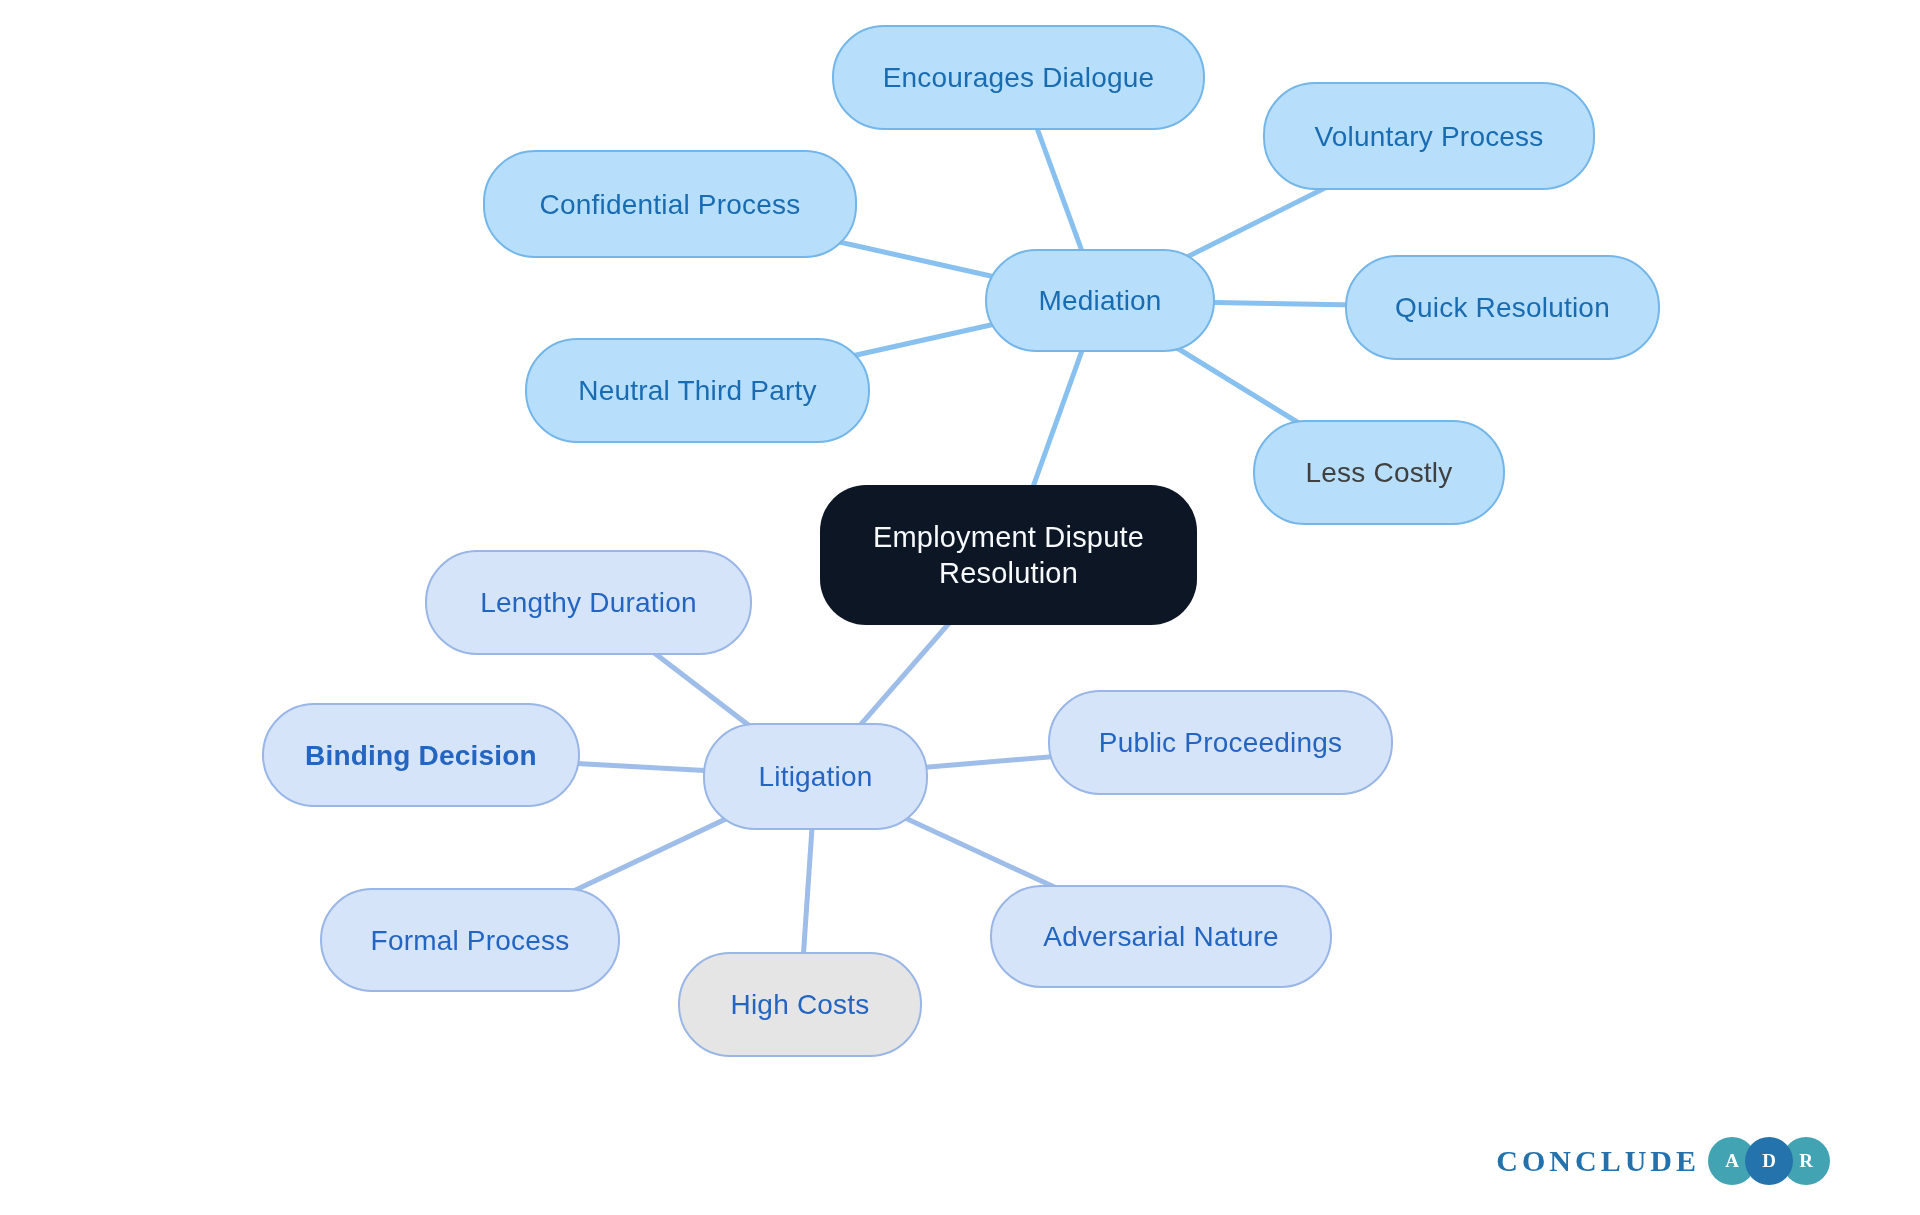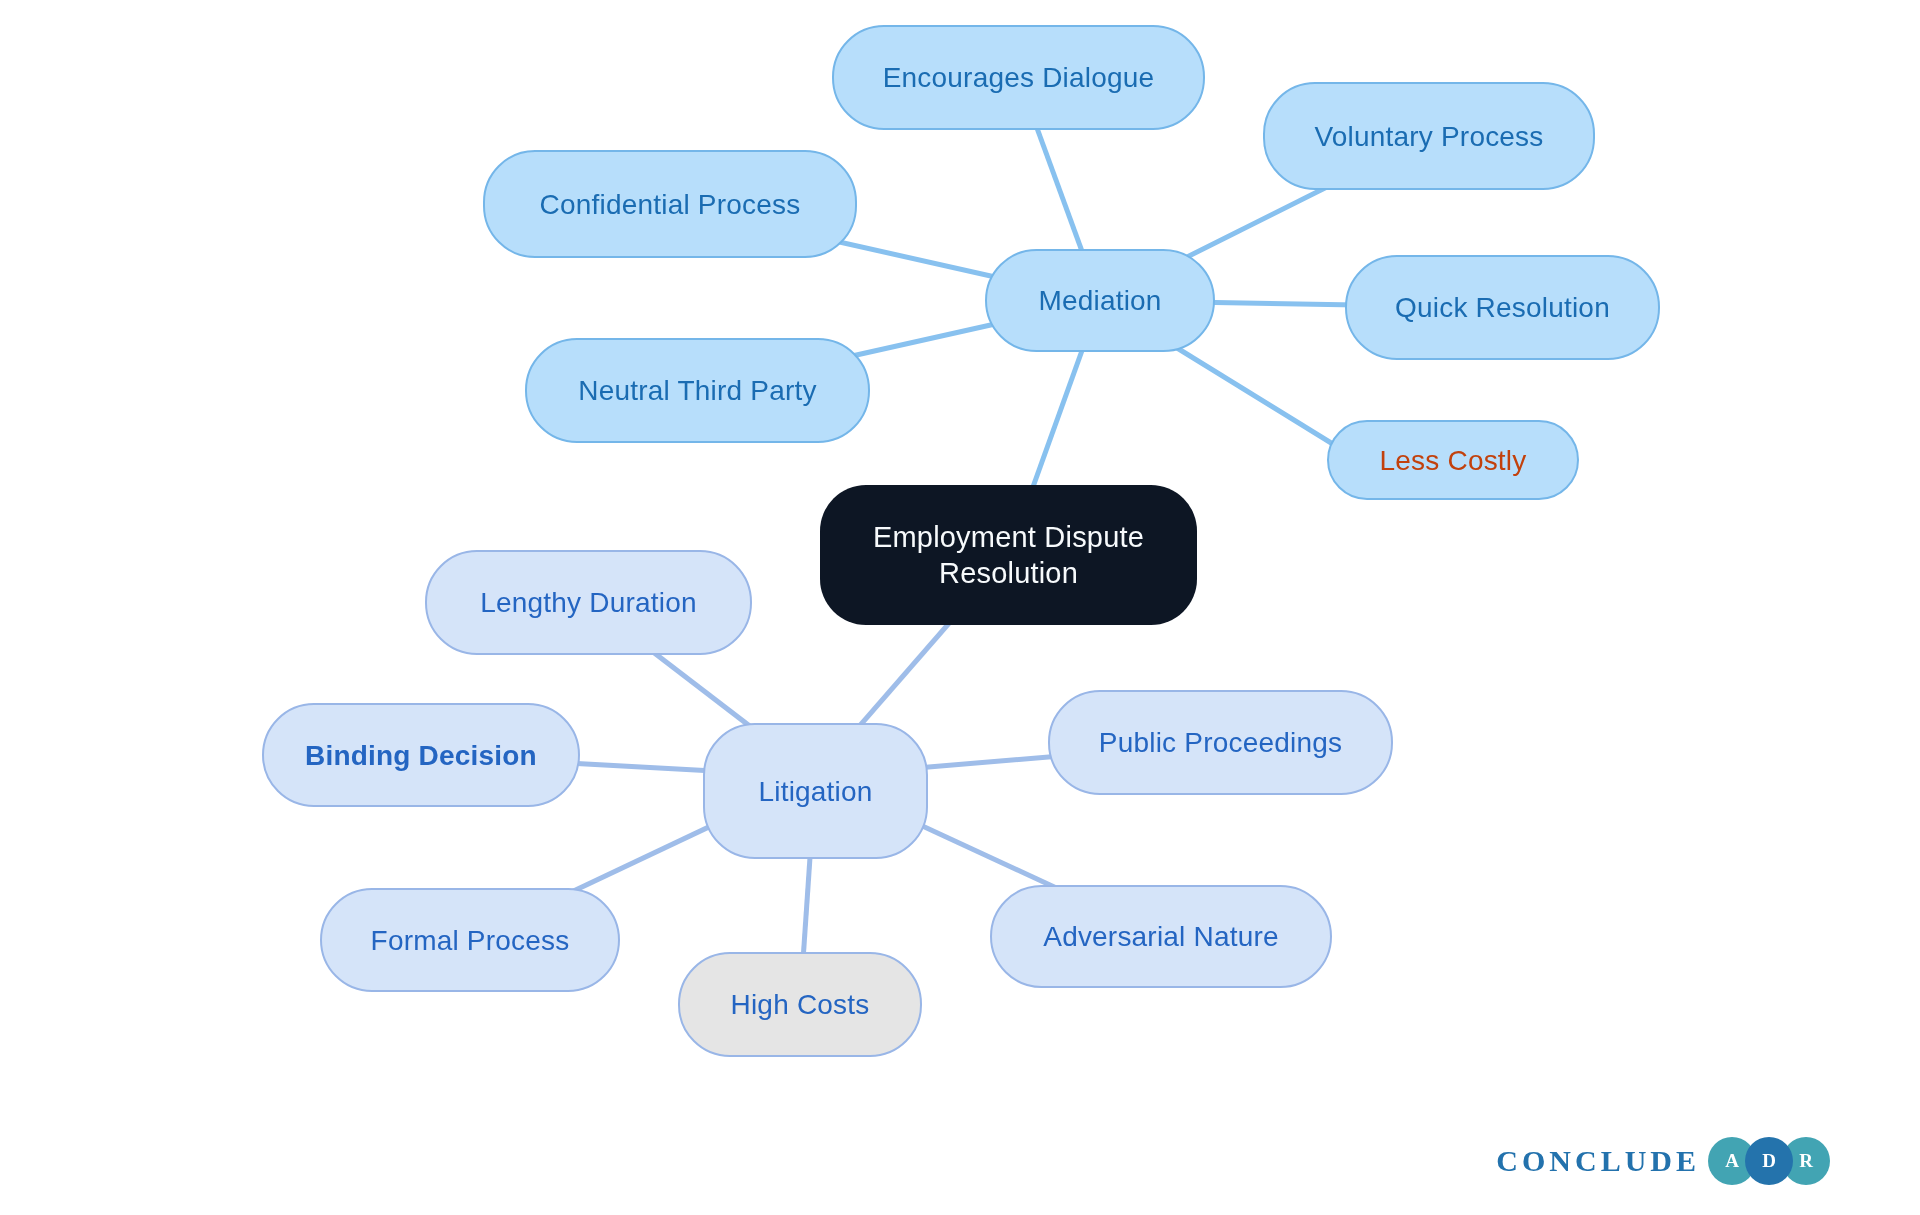--- a/index.html
+++ b/index.html
@@ -94,22 +94,22 @@
       <line x1="815.5" y1="776.5" x2="1161" y2="936.5" stroke="#9fbde9" stroke-width="5"></line>
     </svg>
   <div id="nodes">
       <div class="node node-root" style="left: 820px; top: 485px; width: 377px; height: 140px; background: rgb(13, 22, 36); color: rgb(247, 250, 252);">Employment Dispute Resolution</div>
       <div class="node" style="left: 985px; top: 249px; width: 230px; height: 103px; background: rgb(183, 222, 251); border-color: rgb(116, 182, 233); color: rgb(26, 108, 178);">Mediation</div>
       <div class="node" style="left: 832px; top: 25px; width: 373px; height: 105px; background: rgb(183, 222, 251); border-color: rgb(116, 182, 233); color: rgb(26, 108, 178);">Encourages Dialogue</div>
       <div class="node" style="left: 1263px; top: 82px; width: 332px; height: 108px; background: rgb(183, 222, 251); border-color: rgb(116, 182, 233); color: rgb(26, 108, 178);">Voluntary Process</div>
       <div class="node" style="left: 483px; top: 150px; width: 374px; height: 108px; background: rgb(183, 222, 251); border-color: rgb(116, 182, 233); color: rgb(26, 108, 178);">Confidential Process</div>
       <div class="node" style="left: 1345px; top: 255px; width: 315px; height: 105px; background: rgb(183, 222, 251); border-color: rgb(116, 182, 233); color: rgb(26, 108, 178);">Quick Resolution</div>
       <div class="node" style="left: 525px; top: 338px; width: 345px; height: 105px; background: rgb(183, 222, 251); border-color: rgb(116, 182, 233); color: rgb(26, 108, 178);">Neutral Third Party</div>
-      <div class="node" style="left: 1327px; top: 420px; width: 252px; height: 80px; background: rgb(183, 222, 251); border-color: rgb(116, 182, 233); color: #c2410c;">Less Costly</div>
-      <div class="node" style="left: 703px; top: 723px; width: 225px; height: 136px; background: rgb(213, 228, 249); border-color: rgb(153, 182, 231); color: rgb(36, 101, 194);">Litigation</div>
+      <div class="node" style="left: 1253px; top: 420px; width: 252px; height: 105px; background: rgb(183, 222, 251); border-color: rgb(116, 182, 233); color: #404040;">Less Costly</div>
+      <div class="node" style="left: 703px; top: 723px; width: 225px; height: 107px; background: rgb(213, 228, 249); border-color: rgb(153, 182, 231); color: rgb(36, 101, 194);">Litigation</div>
       <div class="node" style="left: 425px; top: 550px; width: 327px; height: 105px; background: rgb(213, 228, 249); border-color: rgb(153, 182, 231); color: rgb(36, 101, 194);">Lengthy Duration</div>
       <div class="node" style="left: 262px; top: 703px; width: 318px; height: 104px; background: rgb(213, 228, 249); border-color: rgb(153, 182, 231); color: rgb(36, 101, 194); font-weight: bold;">Binding Decision</div>
       <div class="node" style="left: 1048px; top: 690px; width: 345px; height: 105px; background: rgb(213, 228, 249); border-color: rgb(153, 182, 231); color: rgb(36, 101, 194);">Public Proceedings</div>
       <div class="node" style="left: 320px; top: 888px; width: 300px; height: 104px; background: rgb(213, 228, 249); border-color: rgb(153, 182, 231); color: rgb(36, 101, 194);">Formal Process</div>
       <div class="node" style="left: 678px; top: 952px; width: 244px; height: 105px; background: #e5e5e5; border-color: rgb(153, 182, 231); color: rgb(36, 101, 194);">High Costs</div>
       <div class="node" style="left: 990px; top: 885px; width: 342px; height: 103px; background: rgb(213, 228, 249); border-color: rgb(153, 182, 231); color: rgb(36, 101, 194);">Adversarial Nature</div>
     </div>
 
   <div class="brand">
     <span class="brand-text" style="color: rgb(35, 114, 173);">CONCLUDE</span>

